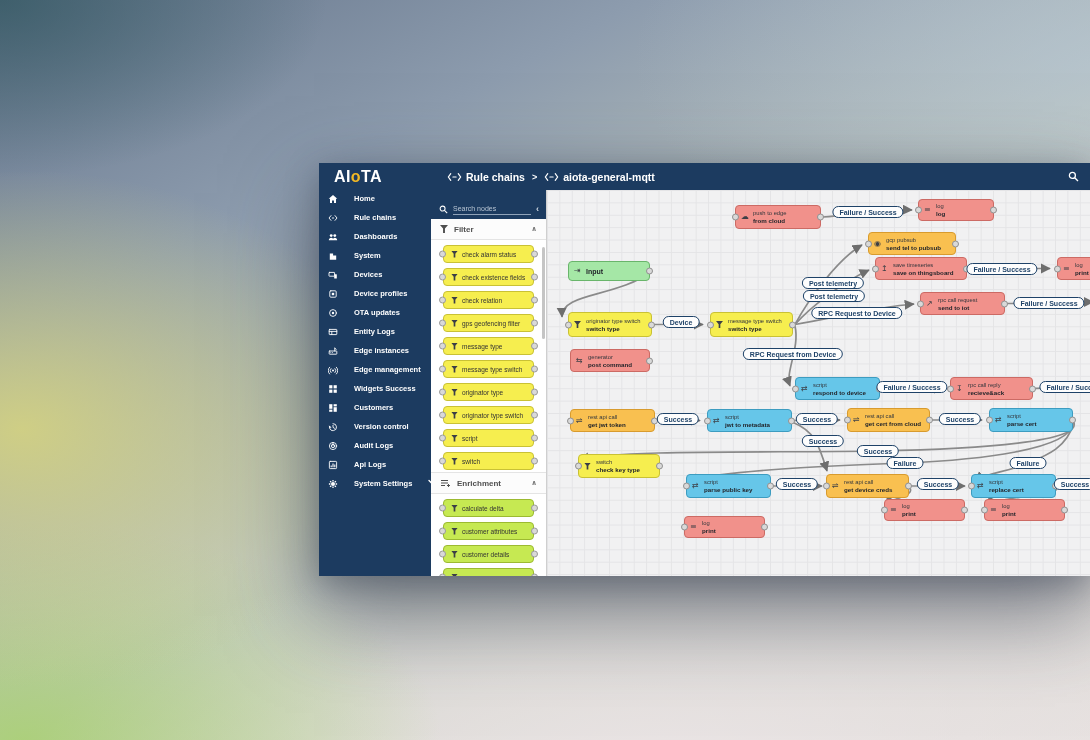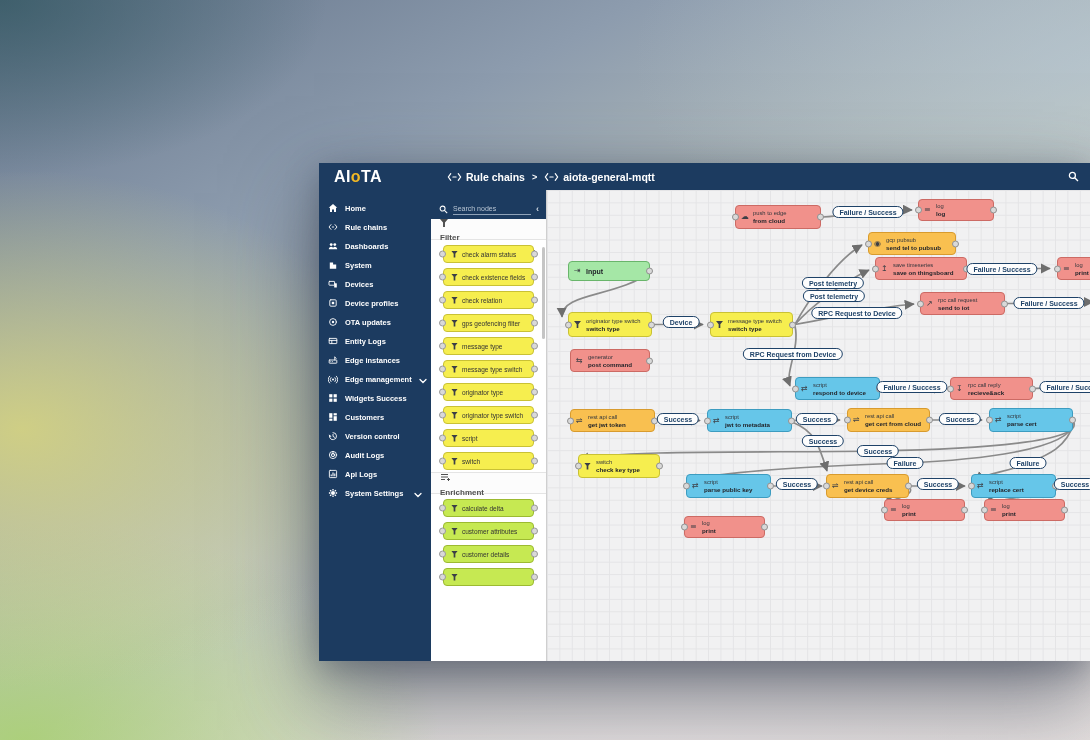--- a/index.html
+++ b/index.html
@@ -8,55 +8,55 @@
     font-family:"Liberation Sans","DejaVu Sans",sans-serif;
     background:
       radial-gradient(40% 32% at 0% 0%, rgba(43,84,92,.65), rgba(43,84,92,0) 75%),
       radial-gradient(50% 50% at 2% 58%, rgba(216,213,125,.85), rgba(216,213,125,0) 70%),
       radial-gradient(55% 42% at 2% 100%, rgba(164,209,100,.75), rgba(164,209,100,0) 70%),
       radial-gradient(60% 45% at 100% 8%, rgba(178,196,214,.55), rgba(178,196,214,0) 70%),
       radial-gradient(75% 40% at 62% 104%, rgba(235,229,230,.95), rgba(235,229,230,0) 78%),
       linear-gradient(152deg,#64748a 0%,#8d9cae 26%,#bfc7c0 52%,#d6d6cf 72%,#e6e1df 100%);
   }
   .window{
-    position:absolute;left:319px;top:163px;width:771px;height:498px;
+    position:absolute;left:319px;top:163px;width:771px;height:413px;
     display:flex;flex-direction:column;background:#fff;
     box-shadow:0 35px 80px 5px rgba(45,55,75,.55), 0 8px 30px rgba(45,55,75,.35);
   }
   
   .win-header{flex:0 0 27px;background:#1c3b60;display:flex;align-items:center;}
   .logo{width:112px;box-sizing:border-box;padding-left:15px;font-size:16px;font-weight:bold;
         color:#fff;letter-spacing:.4px;white-space:nowrap;}
   .logo .accent{color:#f2b824;}
   .breadcrumb{display:flex;align-items:center;margin-left:16px;gap:7px;}
   .crumb{display:flex;align-items:center;gap:4px;color:#fff;font-size:10.5px;font-weight:bold;white-space:nowrap;}
   .crumb-sep{color:#fff;font-size:9px;font-weight:bold;}
   .header-spacer{flex:1;}
   .header-search{margin-right:11px;display:flex;align-items:center;cursor:pointer;}
   
   .win-body{flex:1;display:flex;min-height:0;}
   
   .sidebar{flex:0 0 112px;background:#1c3b60;padding-top:4px;overflow:hidden;}
-  .side-item{height:19px;display:flex;align-items:flex-end;gap:7px;padding-left:9px;padding-right:4px;
+  .side-item{height:19px;display:flex;align-items:flex-start;gap:16px;padding-left:9px;padding-right:4px;
              color:#fff;font-size:7.5px;font-weight:bold;cursor:pointer;white-space:nowrap;}
   .side-icon{width:10px;height:10px;flex:0 0 10px;display:flex;}
   .side-chevron{margin-left:auto;margin-right:5px;display:flex;}
   
   .palette{flex:0 0 116px;display:flex;flex-direction:column;background:#fff;
            border-right:1px solid #cfcfcf;box-sizing:border-box;}
   .palette-search{flex:0 0 25px;background:#1c3b60;display:flex;align-items:flex-end;
                   padding:0 7px 4px 8px;gap:5px;}
   .palette-search .mag{display:flex;margin-bottom:1px;}
   .search-field{flex:1;border-bottom:1px solid #90a3b9;color:#b9c6d4;font-size:7px;
                 padding-bottom:2px;cursor:text;white-space:nowrap;}
   .collapse-chevron{color:#cfd8e2;font-size:9px;font-weight:bold;line-height:1;margin-bottom:1px;cursor:pointer;}
   .palette-body{flex:1;overflow:hidden;position:relative;background:#fff;}
   .section-header{height:20px;background:#fcfcfc;border-bottom:1px solid #e4e4e4;border-top:1px solid #e4e4e4;
-                  display:flex;gap:6px;padding:0 9px;font-size:8px;color:#4f4f4f;
-                  font-weight:bold;cursor:pointer;margin-top:2px;flex-direction:column;}
+                  display:flex;align-items:center;gap:6px;padding:0 9px;font-size:8px;color:#4f4f4f;
+                  font-weight:bold;cursor:pointer;margin-top:2px;}
   .section-header:first-child{margin-top:0;border-top:none;}
   .section-chevron{margin-left:auto;color:#777;font-size:7px;}
   .palette-row{position:relative;margin:5px 12px 0 12px;height:18px;}
   .palette-item{position:absolute;inset:0;border-radius:4px;display:flex;align-items:center;gap:4px;
                 padding-left:7px;font-size:6.5px;color:#333;border:1px solid;cursor:grab;box-sizing:border-box;
                 white-space:nowrap;overflow:hidden;}
   .pdot{position:absolute;top:50%;width:7px;height:7px;border-radius:50%;background:#d9d9d9;
         border:1px solid #9a9a9a;transform:translateY(-50%);box-sizing:border-box;}
   .pdot.l{left:-4px;} .pdot.r{right:-4px;}
   .pscroll{position:absolute;right:1px;top:28px;width:3px;height:92px;background:#c5c5c5;border-radius:2px;}

